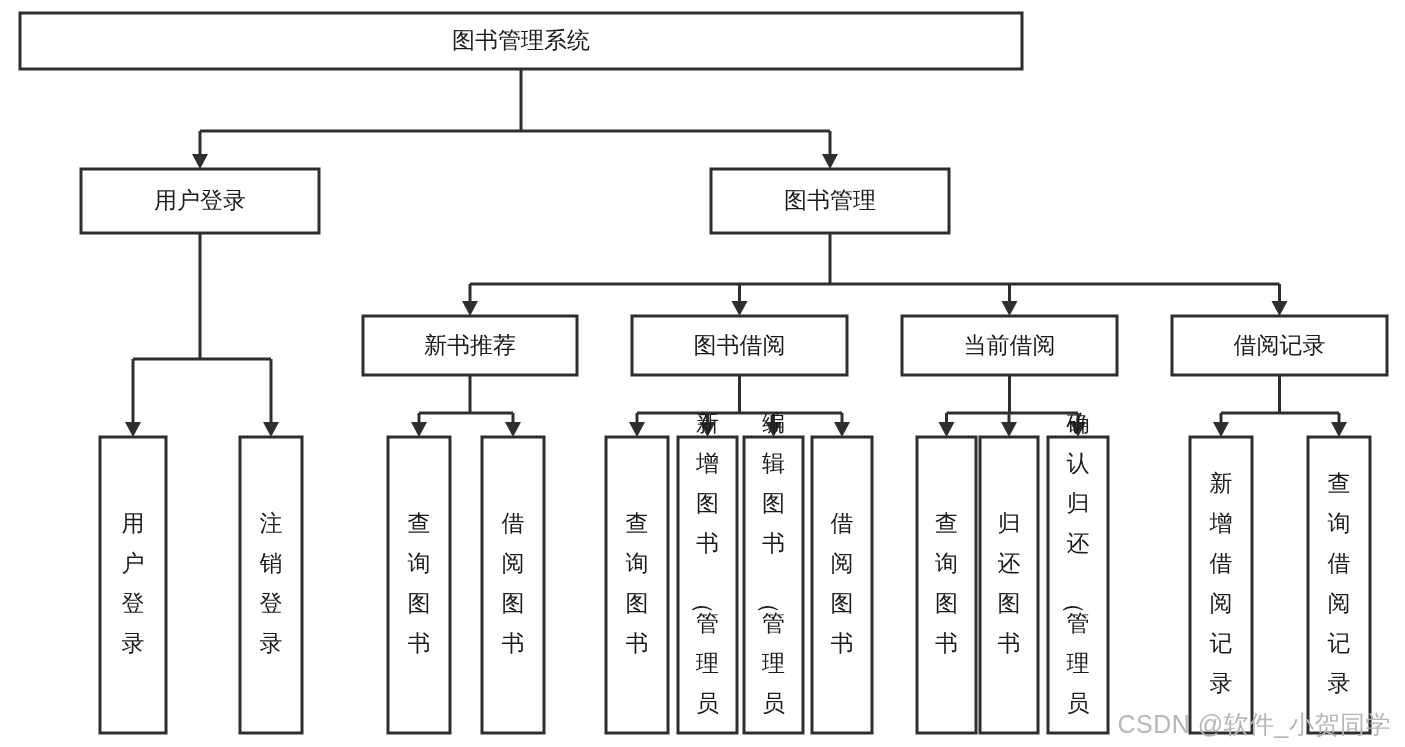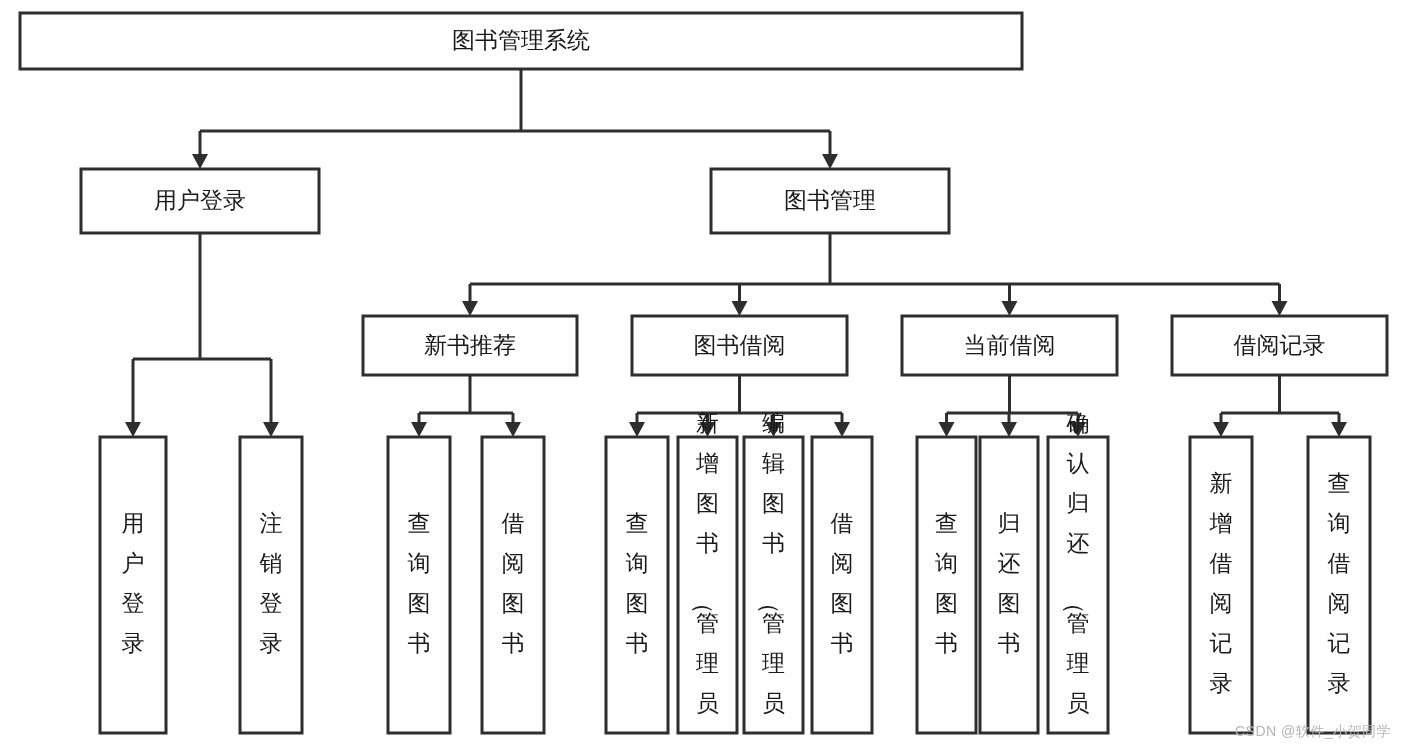--- a/index.html
+++ b/index.html
@@ -51,21 +51,21 @@
     font-family: "Liberation Sans", "DejaVu Sans", sans-serif;
     font-size: 23px;
     fill: #1a1a1a;
     text-anchor: middle;
   }
   .watermark {
     position: absolute;
     right: 14px;
     bottom: 6px;
     font-family: "Liberation Sans", "DejaVu Sans", sans-serif;
-    font-size: 14px;
+    font-size: 25px;
     color: #b6b6b6;
     white-space: nowrap;
     letter-spacing: 0.5px;
     user-select: none;
     margin-top: 48px;
   }
 </style>
 </head>
 <body>
 

